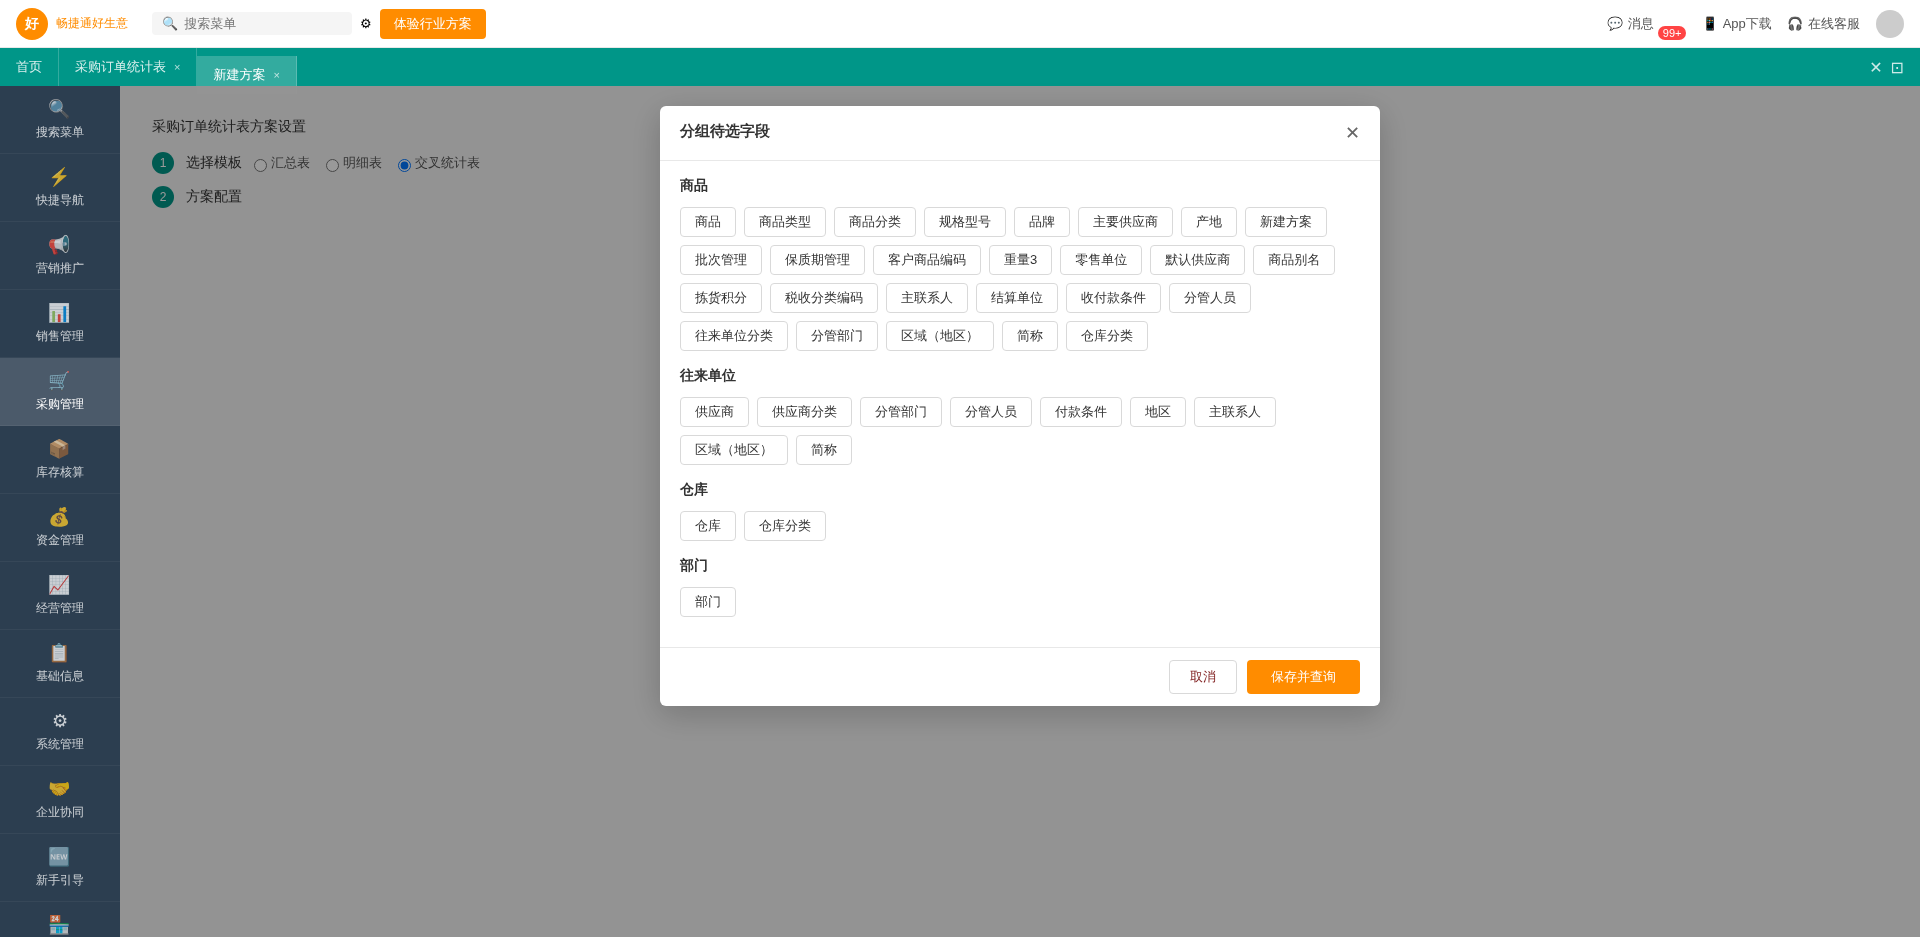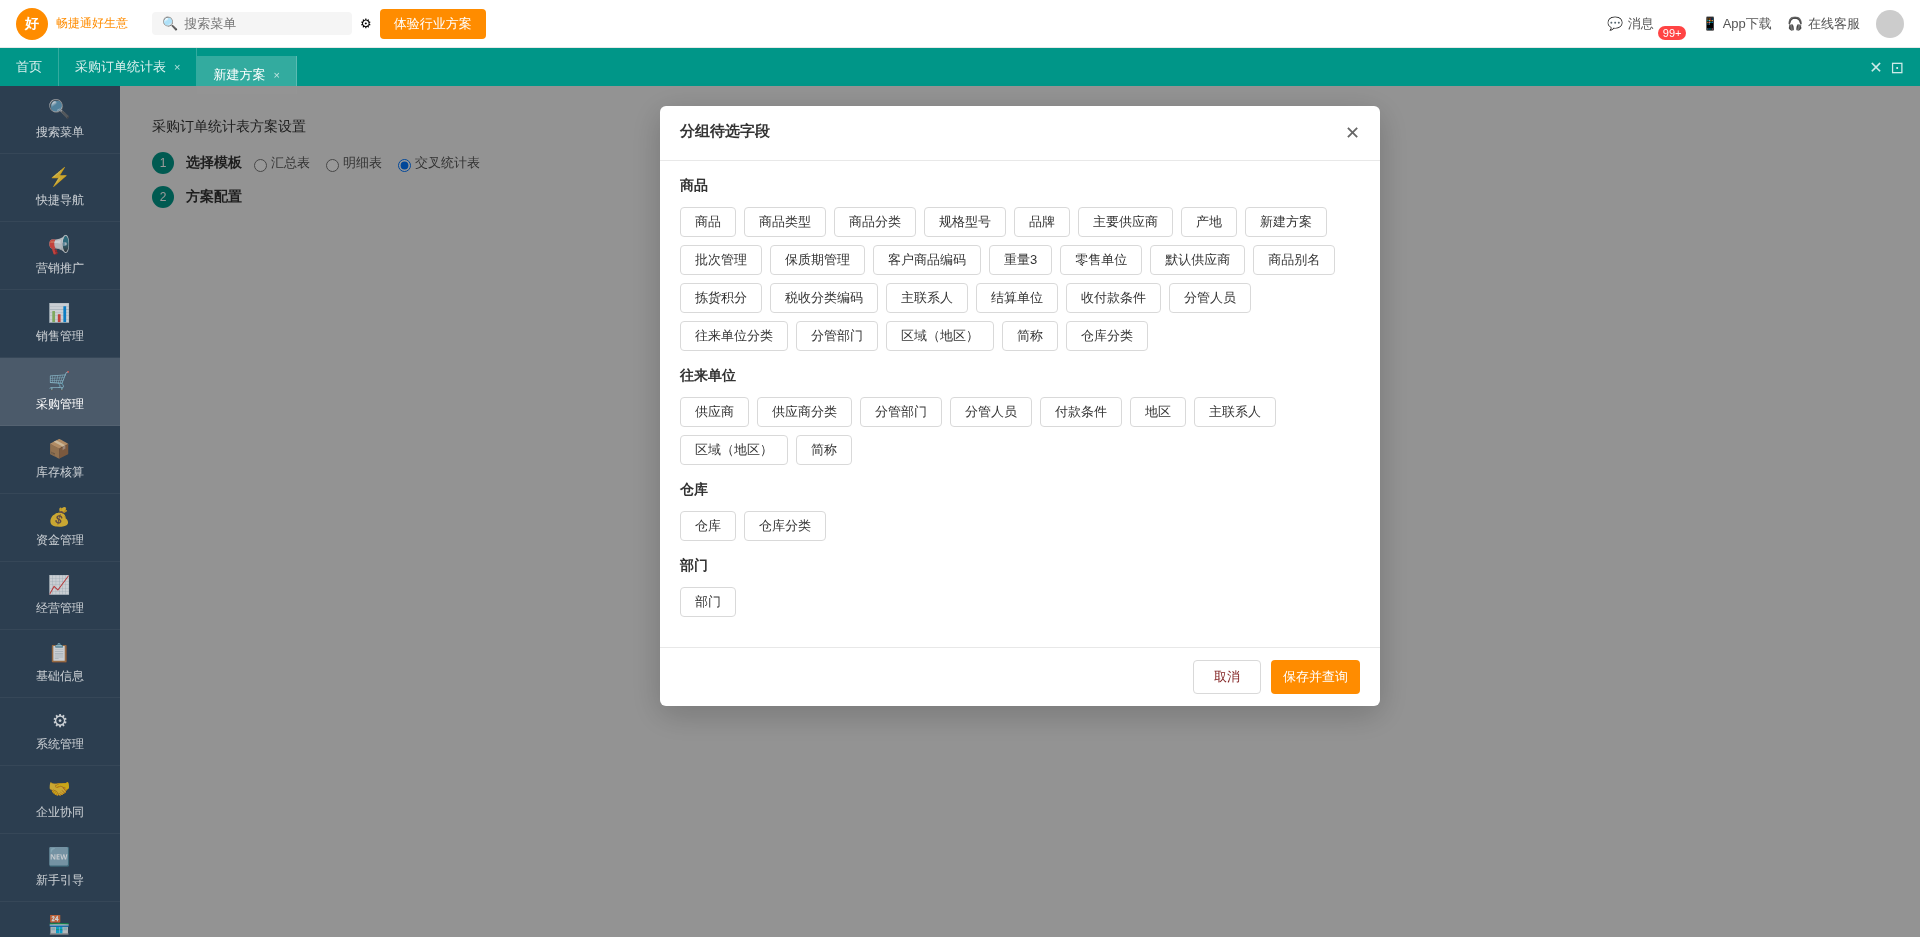--- a/index.html
+++ b/index.html
@@ -270,21 +270,21 @@
     .btn-cancel {
       padding: 7px 20px;
       border: 1px solid #d9d9d9;
       border-radius: 4px;
       background: #fff;
       cursor: pointer;
       font-size: 13px;
       color: #7f1d1d;
     }
     .btn-confirm {
-      padding: 7px 12px;
+      padding: 7px 24px;
       border: none;
       border-radius: 4px;
       background: #ff8c00;
       color: #fff;
       cursor: pointer;
       font-size: 13px;
     }
 
     
     .dialog-body::-webkit-scrollbar { width: 6px; }
@@ -302,21 +302,21 @@
       margin-bottom: 12px;
     }
     .step-badge {
       width: 22px; height: 22px;
       border-radius: 50%;
       background: #009688;
       color: #fff;
       display: flex; align-items: center; justify-content: center;
       font-size: 12px;
     }
-    .step-label { font-size: 14px; color: #333; font-weight: bold; }
+    .step-label { font-size: 14px; color: #333; font-weight: normal; }
     .radio-group { display: flex; gap: 16px; align-items: center; }
     .radio-option { display: flex; align-items: flex-end; gap: 4px; cursor: pointer; font-size: 13px; color: #555; }
   </style>
 </head>
 <body>
 
 <div class="topbar">
   <div class="logo-area">
     <div class="logo-icon">好</div>
     <div class="logo-text">畅捷通好生意</div>

